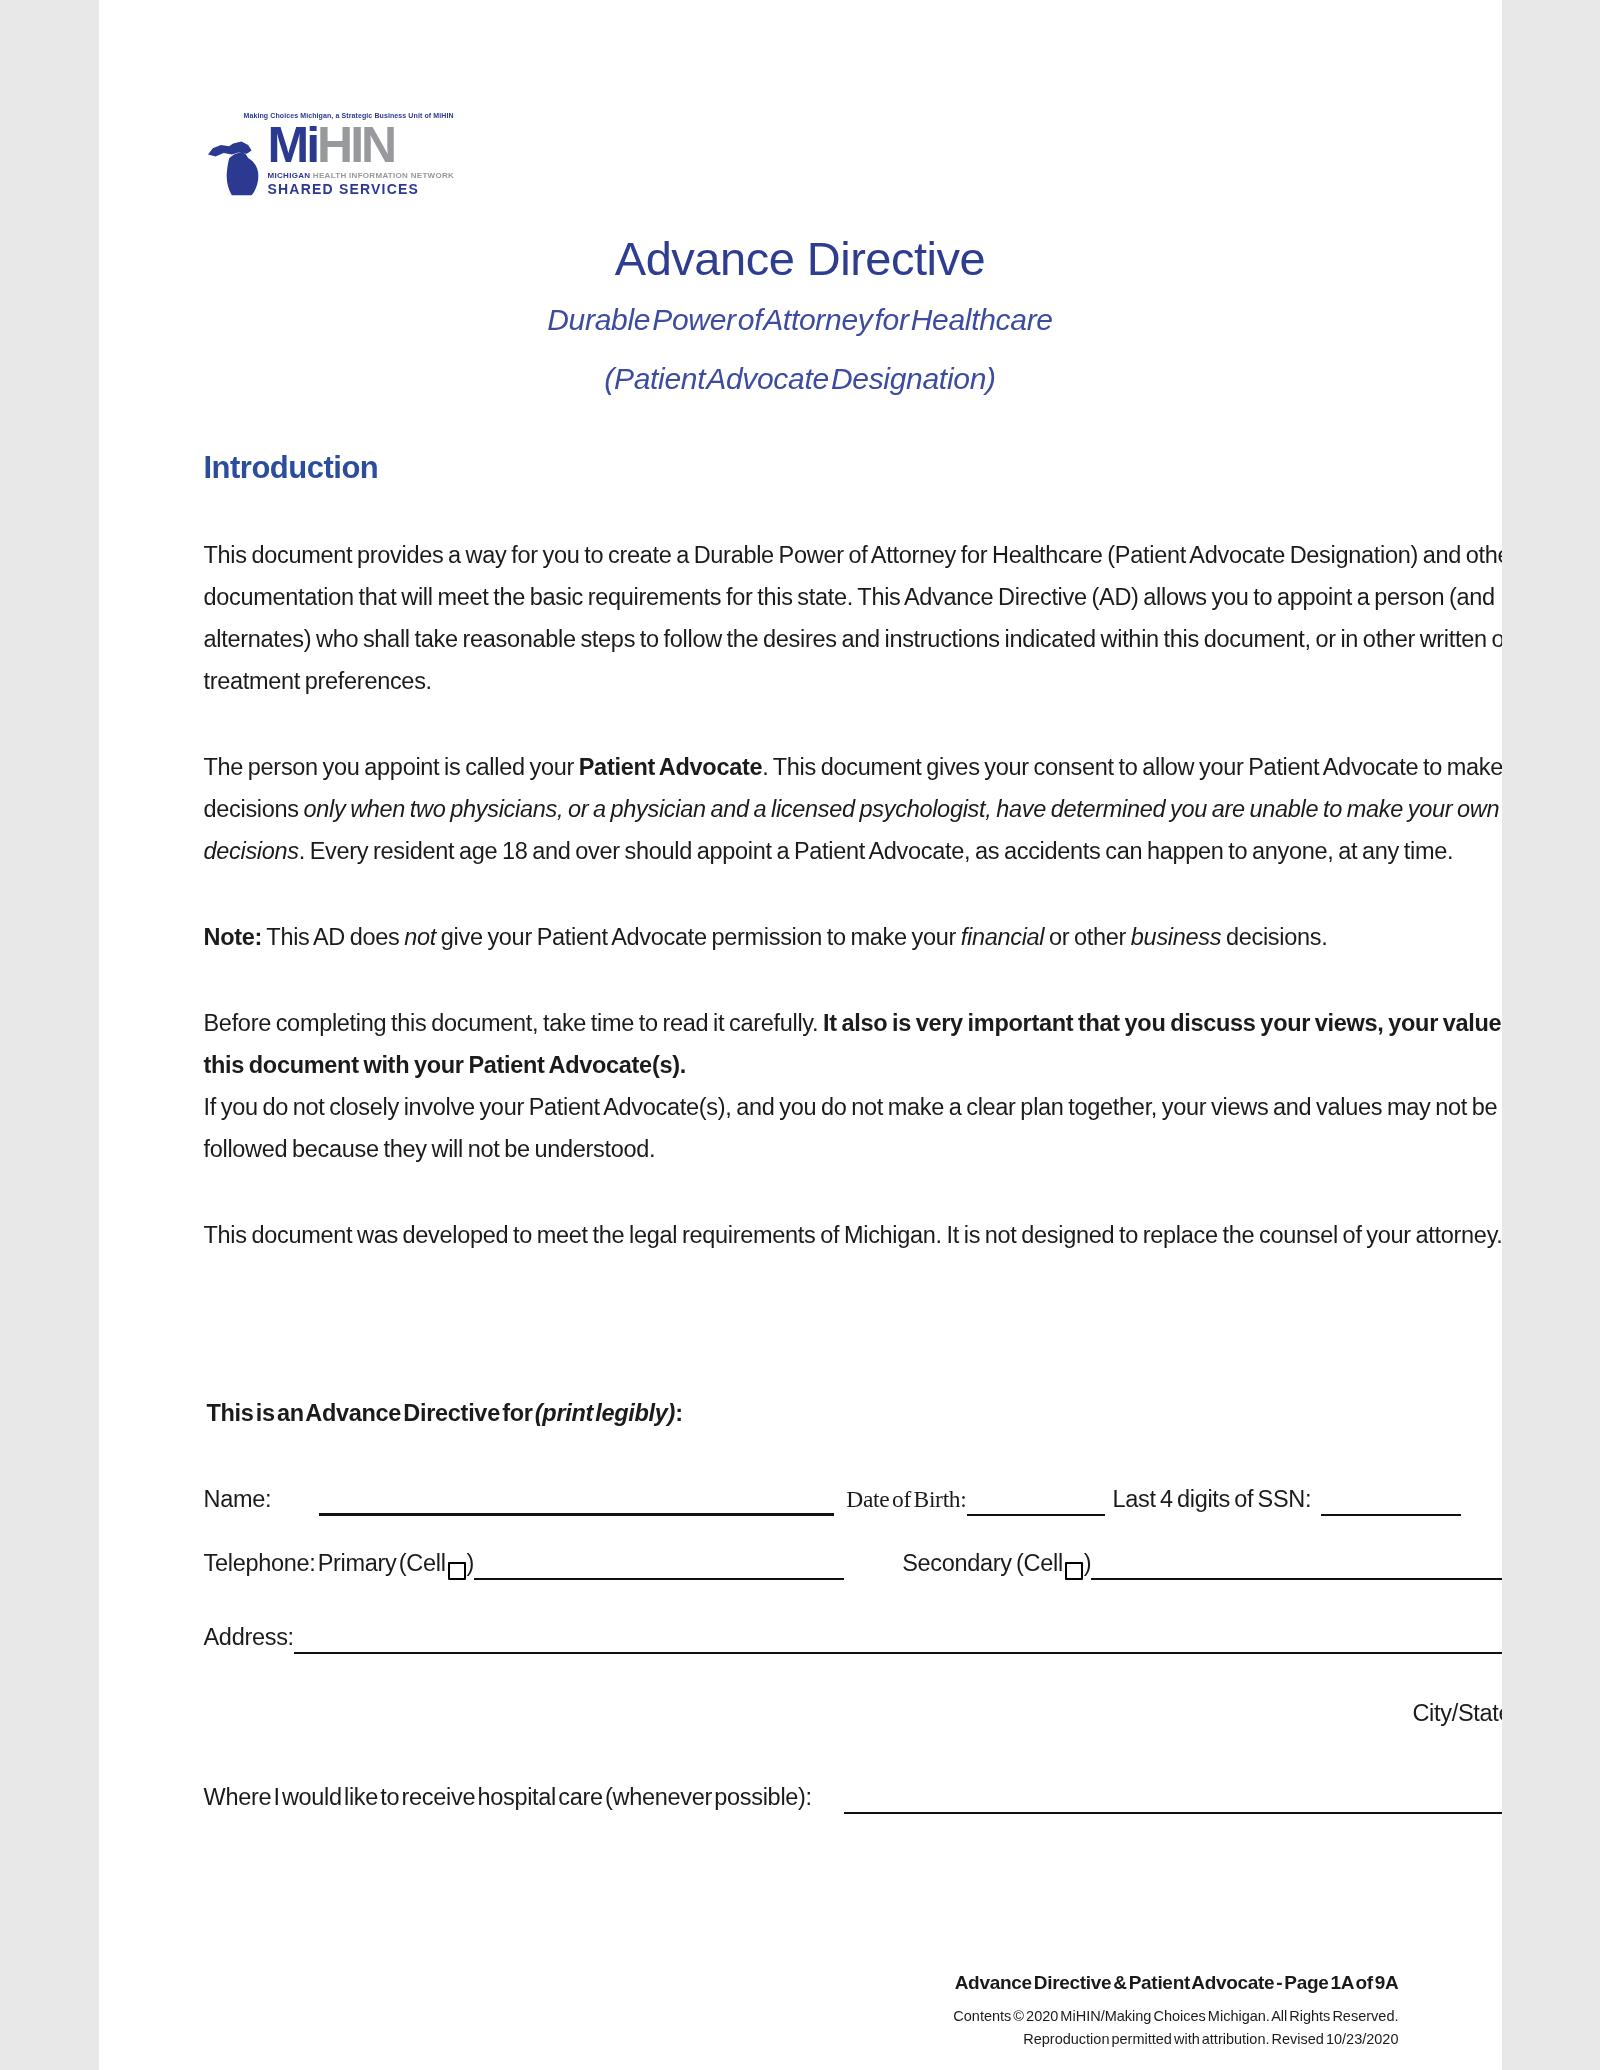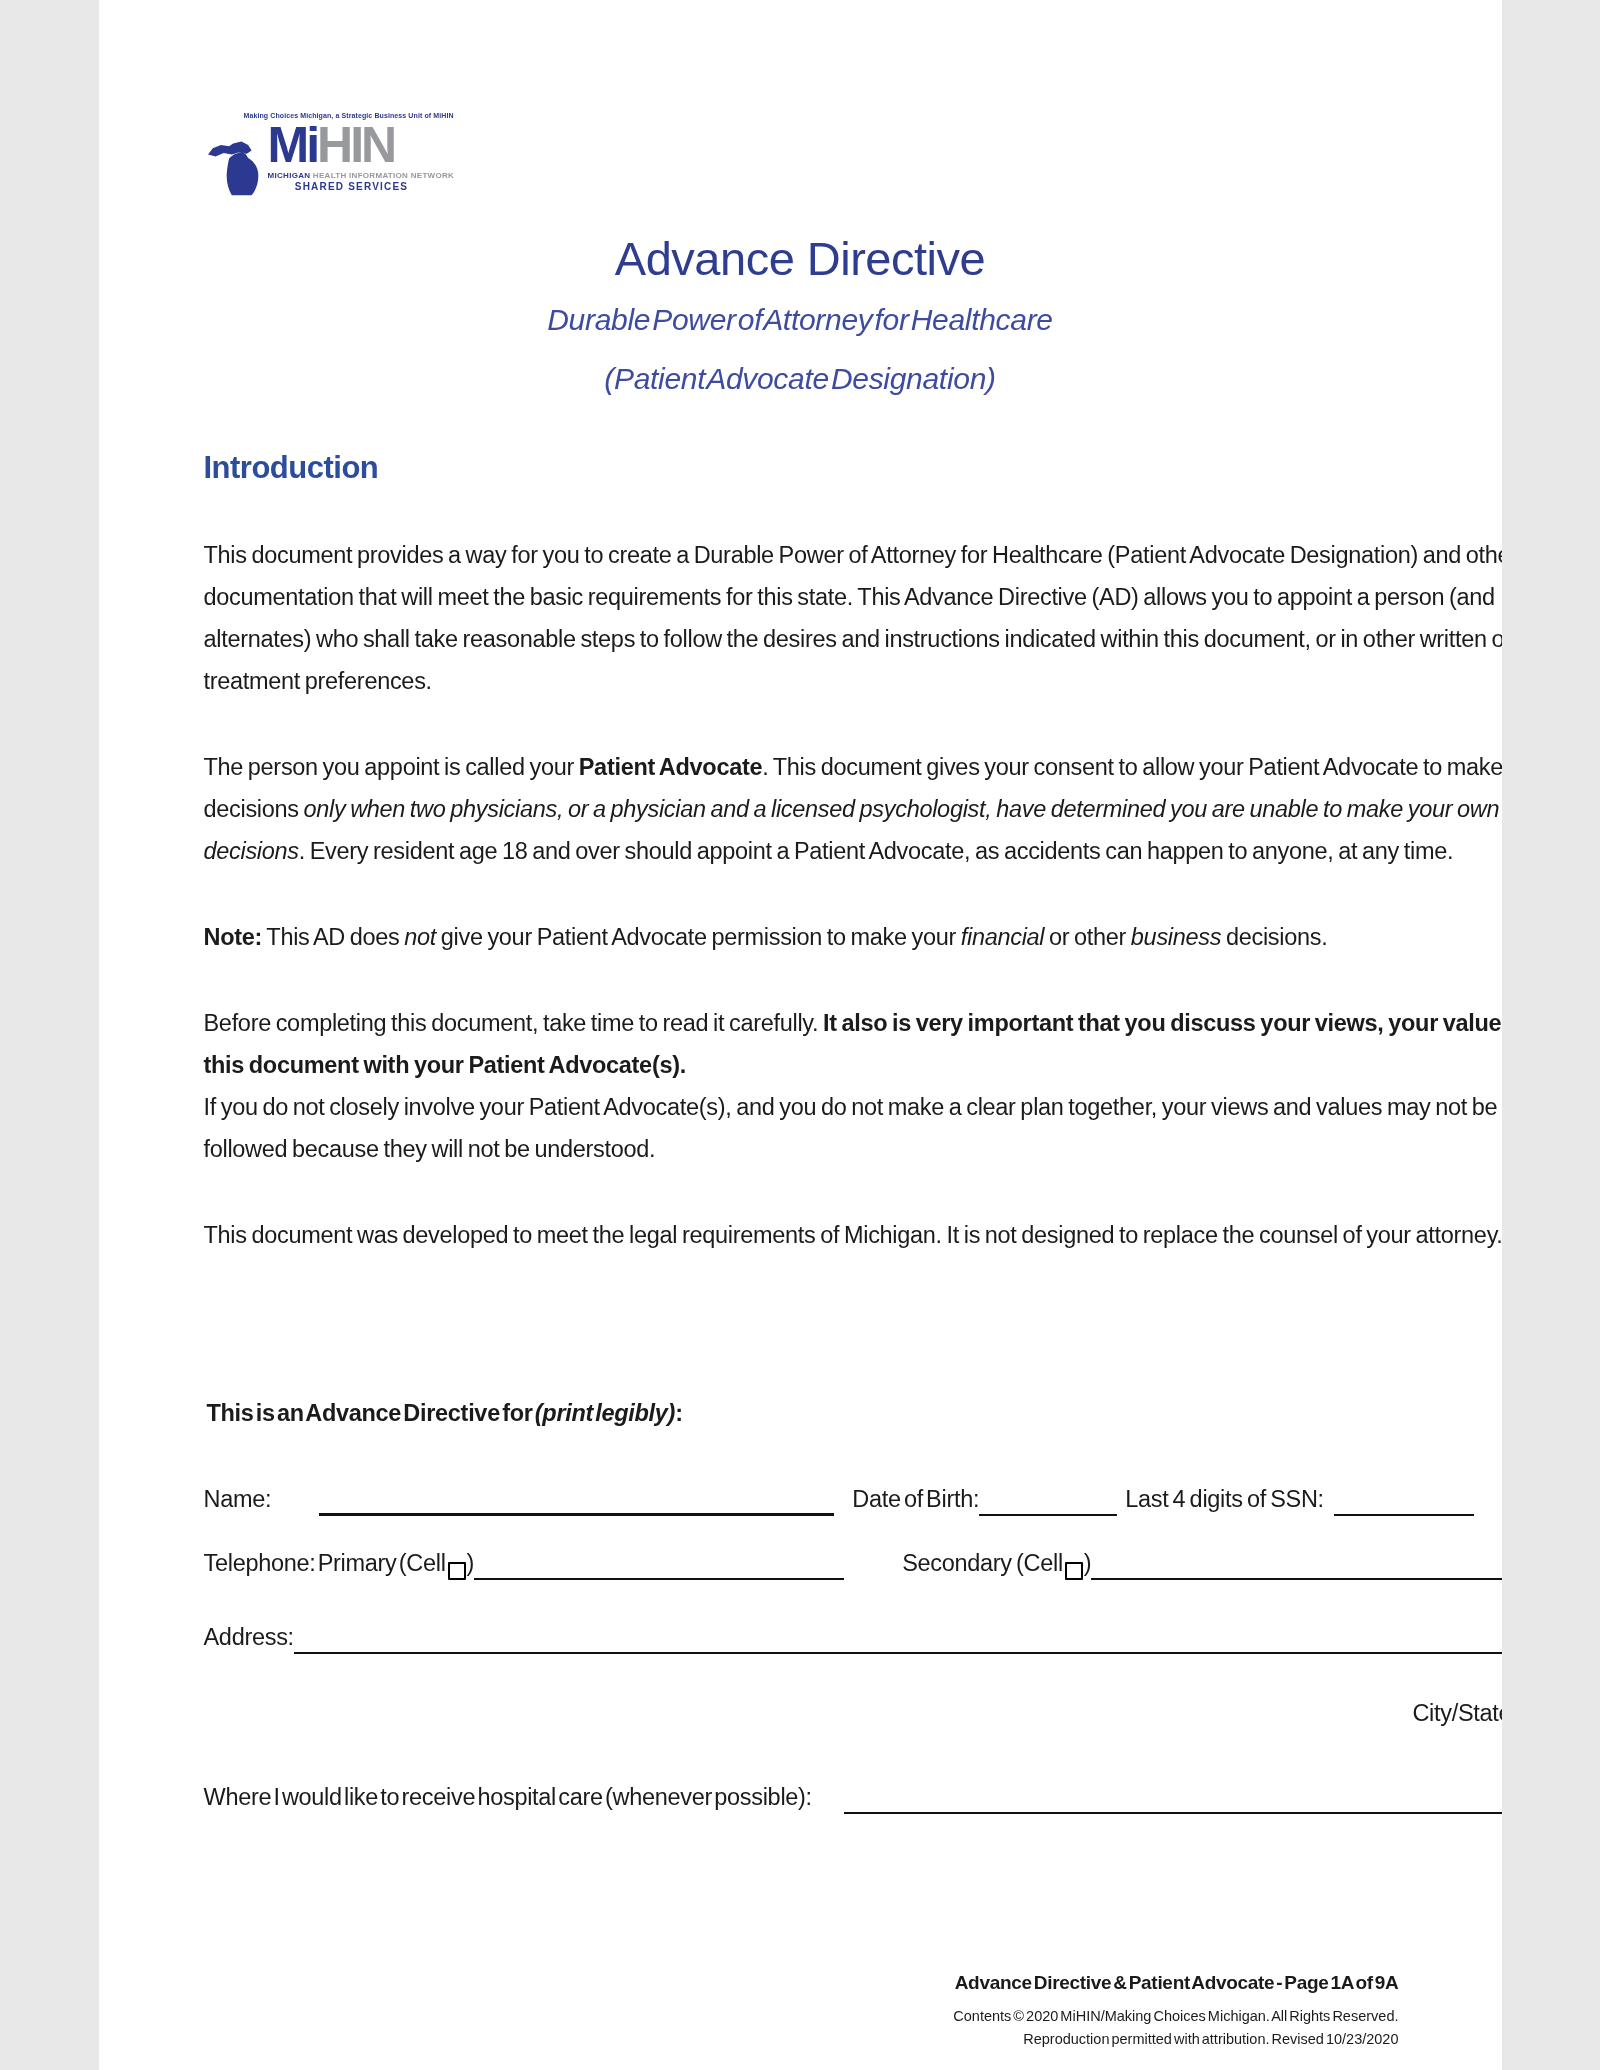--- a/index.html
+++ b/index.html
@@ -11,21 +11,21 @@
   .logo-tagline{font-size:7px;font-weight:bold;color:#2B3990;white-space:nowrap;margin-left:38px;letter-spacing:.1px;}
   .logo-main{position:relative;margin-top:2px;height:92px;}
   .state-svg{position:absolute;left:0;top:6px;width:68px;height:74px;}
   .logo-textcol{margin-left:62px;}
   .wordmark{font-size:50px;font-weight:bold;letter-spacing:-3px;line-height:48px;white-space:nowrap;}
   .wm-mi{color:#2B3990;}
   .wm-hin{color:#97999C;}
   .network-line{font-size:8px;font-weight:bold;letter-spacing:.3px;margin-top:2px;white-space:nowrap;}
   .nw-michigan{color:#2B3990;}
   .nw-rest{color:#97999C;}
-  .shared-line{font-size:10px;font-weight:bold;color:#2B3990;letter-spacing:1.2px;margin-top:1px;white-space:nowrap;text-align:center;}
+  .shared-line{font-size:14px;font-weight:bold;color:#2B3990;letter-spacing:1.2px;margin-top:1px;white-space:nowrap;}
 
   
   .title-block{position:absolute;left:0;top:228px;width:100%;text-align:center;}
   .doc-title{font-size:47px;color:#2E3D90;letter-spacing:-.5px;line-height:62px;}
   .doc-subtitle{font-size:30px;font-style:italic;color:#3D4BA0;line-height:59px;word-spacing:-6px;letter-spacing:-.3px;}
 
   
   .intro-heading{position:absolute;left:105px;top:450px;font-size:31px;font-weight:bold;color:#2C4C9C;letter-spacing:-.5px;}
   .intro-body{position:absolute;left:105px;top:534px;width:1392px;font-size:23.5px;line-height:42px;
               letter-spacing:-.3px;word-spacing:-1.5px;}
@@ -37,21 +37,21 @@
             font-size:23.5px;letter-spacing:-.3px;white-space:nowrap;}
   .form-row .lbl{line-height:34px;}
   .fill{height:34px;border-bottom:2px solid #111;}
   .row-name{top:1480px;}
   .row-tel{top:1544px;}
   .row-addr{top:1618px;}
   .row-city{top:1696px;flex-direction:column;}
   .row-hosp{top:1778px;}
   .name-lbl{margin-right:48px;}
   .name-line{width:515px;border-bottom-width:3px;}
-  .dob-lbl{margin-left:18px;word-spacing:-3px;}
+  .dob-lbl{margin-left:12px;word-spacing:-3px;font-family:Liberation Serif, serif;}
   .dob-line{width:138px;}
   .ssn-lbl{margin-left:8px;word-spacing:-2px;}
   .ssn-line{width:140px;margin-left:10px;}
   .tel-lbl{word-spacing:-4px;}
   .tel1-line{width:370px;}
   .tel-spacer{width:58px;}
   .sec-lbl{word-spacing:-2px;}
   .flex-line{flex:1;}
   .hosp-lbl{word-spacing:-4px;margin-right:32px;}
   .checkbox{display:inline-block;width:14px;height:14px;border:2.5px solid #000;border-radius:1px;

